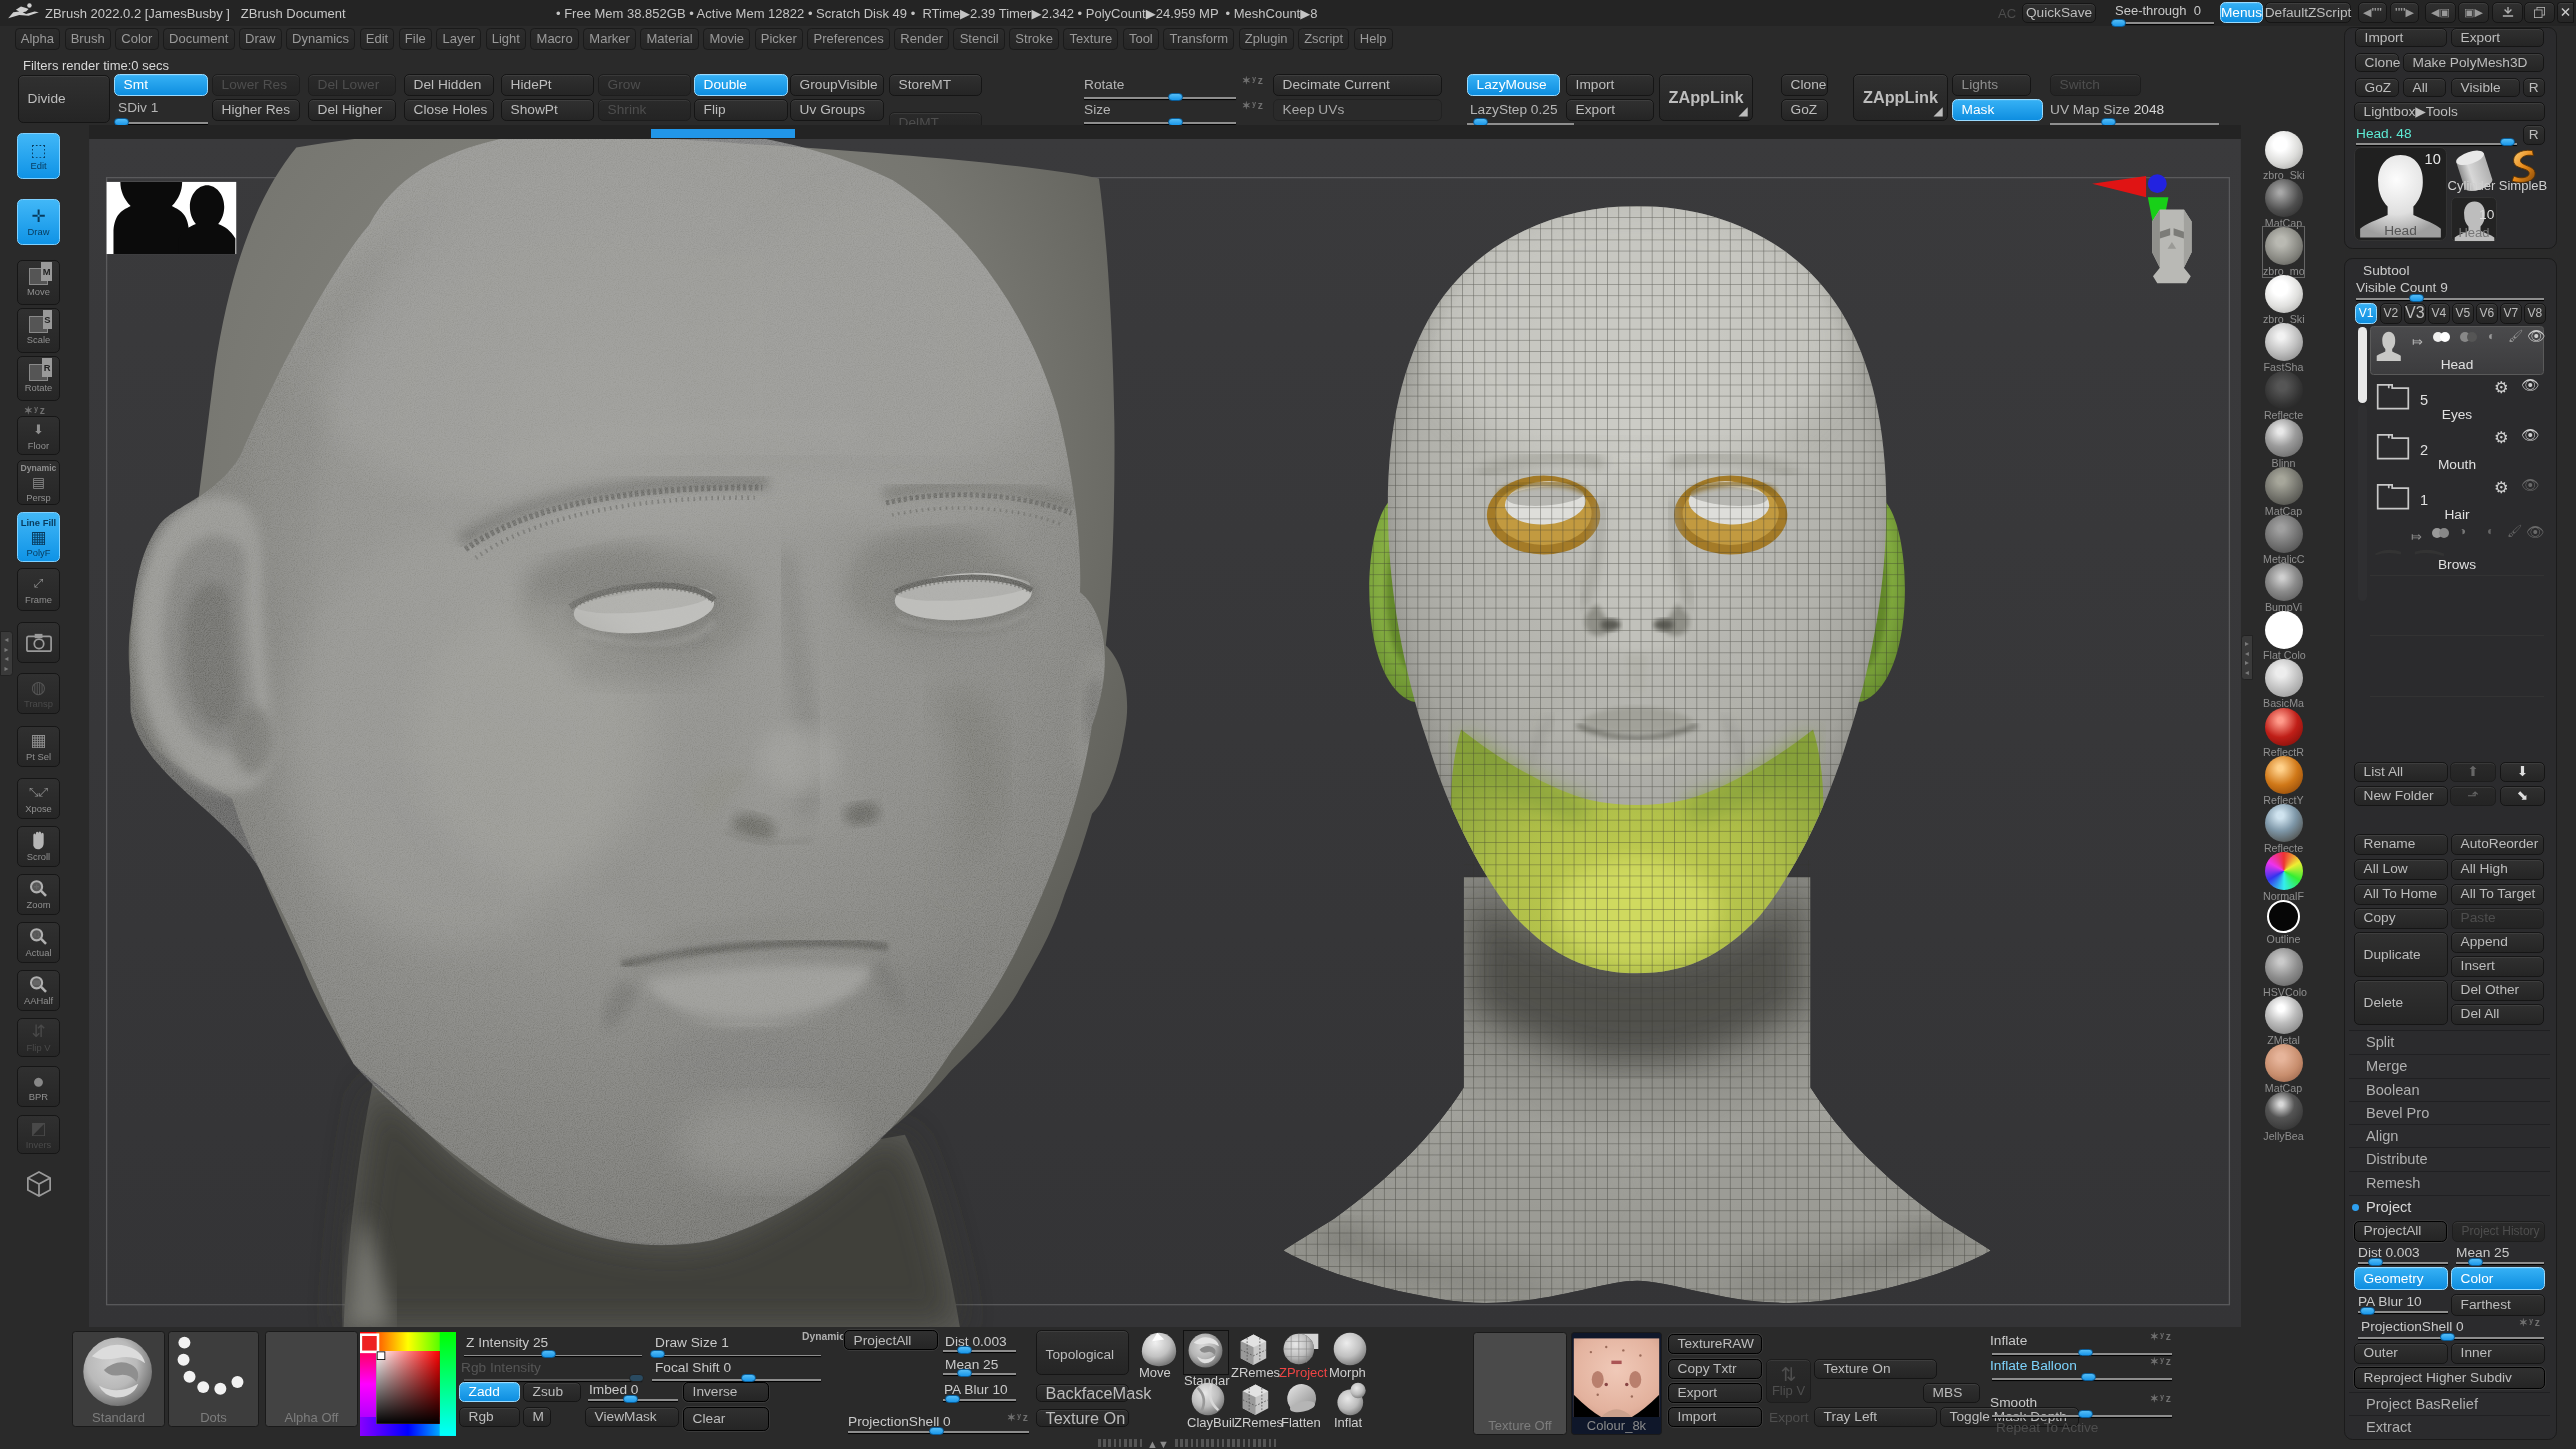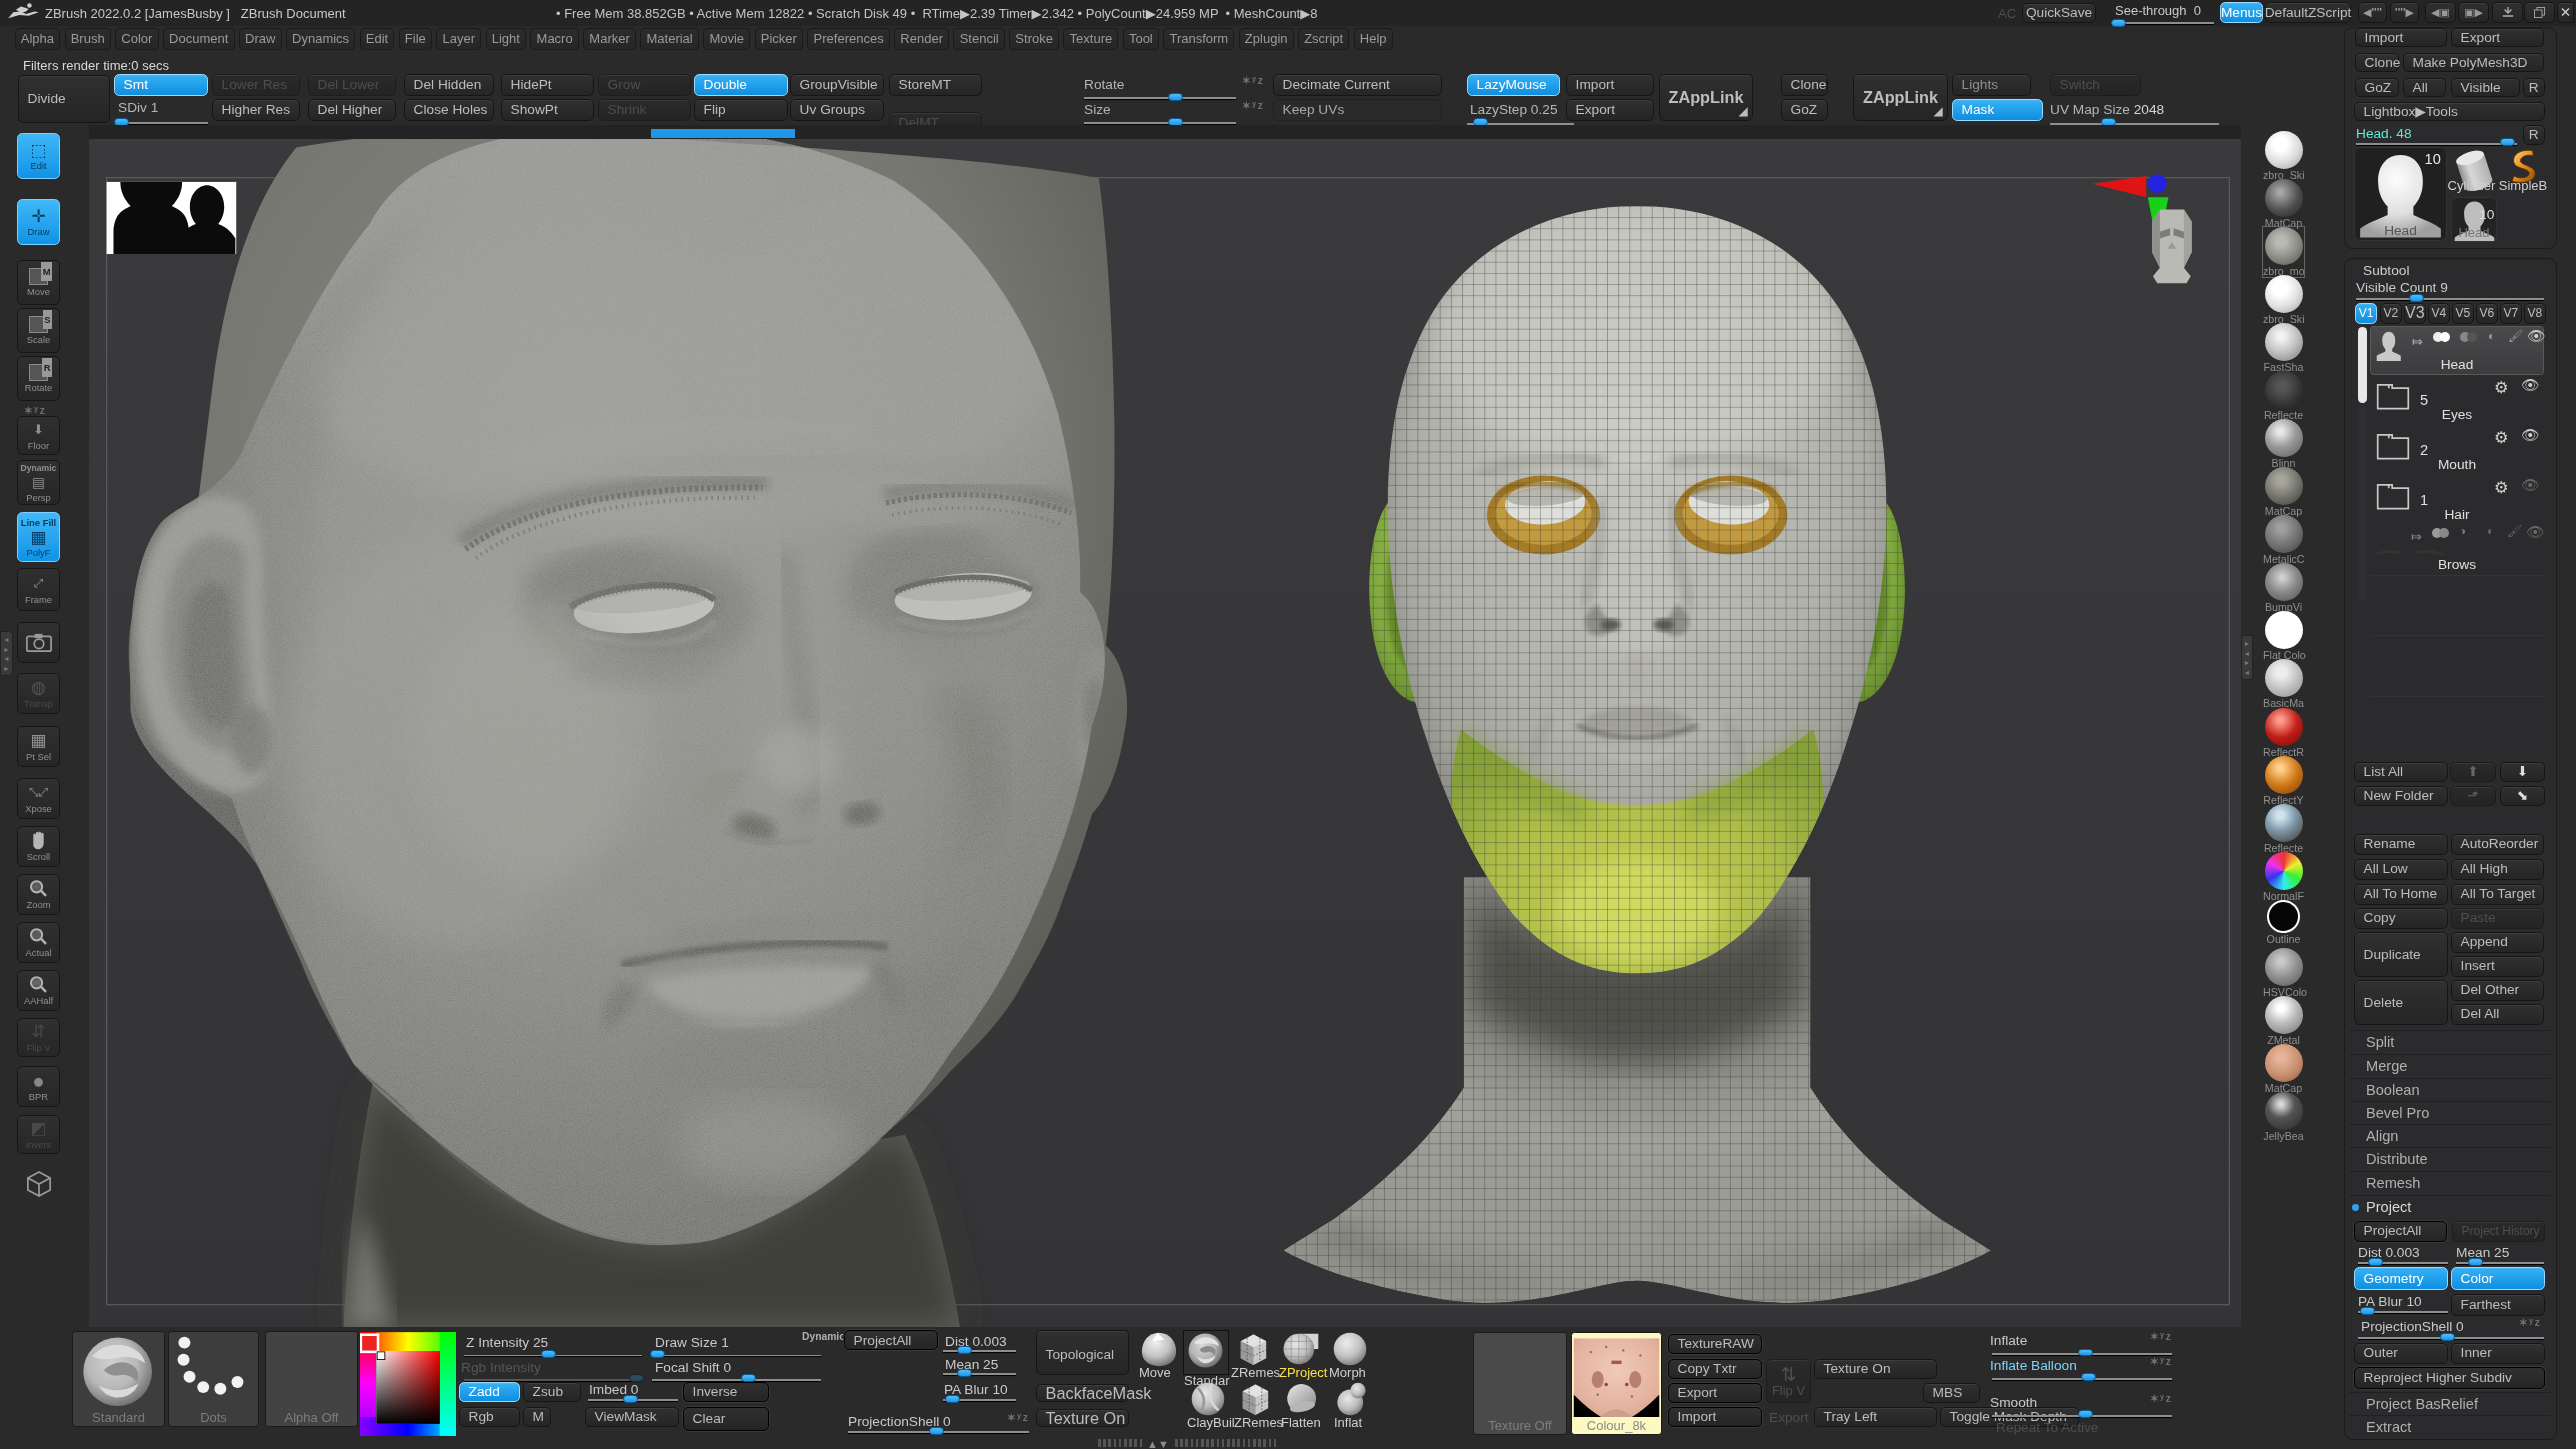--- a/index.html
+++ b/index.html
@@ -878,21 +878,21 @@
         <path d="M21 3 A18 18 0 0 1 39 21 L44 21 L44 3Z" fill="#d5d5d5"></path>
         <g stroke="#888" stroke-width=".7" fill="none">
           <path d="M21 3 L21 39"></path>
           <path d="M12 5 L12 37"></path>
           <path d="M30 5 L30 37"></path>
           <path d="M3 21 L39 21"></path>
           <path d="M5 12 L37 12"></path>
           <path d="M5 30 L37 30"></path>
         </g>
       </svg></div>
-<div class="lbl" style="left:1279px;top:38px;color:#fde047;font-size:13px">ZProject</div>
+<div class="lbl" style="left:1279px;top:38px;color:#ef4444;font-size:13px">ZProject</div>
 <div class="abs" style="left:1331px;top:4.3px;width:38px;height:36px"><svg width="38" height="36" viewBox="0 0 44 42">
         <defs>
           <radialGradient id="mo" cx="40%" cy="32%" r="70%">
             <stop offset="0" stop-color="#ededed"></stop>
             <stop offset=".6" stop-color="#c0c0c0"></stop>
             <stop offset="1" stop-color="#7e7e7e"></stop>
           </radialGradient>
         </defs>
         <circle cx="22" cy="21" r="19" fill="url(#mo)"></circle>
       </svg></div>
@@ -940,21 +940,21 @@
             <stop offset="1" stop-color="#787878"></stop>
           </radialGradient>
         </defs>
         <circle cx="20" cy="25" r="15" fill="url(#inf)"></circle>
         <circle cx="29" cy="11" r="9" fill="url(#inf)"></circle>
       </svg></div>
 <div class="lbl" style="left:1334px;top:88px;color:#cfcfcf;font-size:13px">Inflat</div>
 <div class="thumb" style="left:1473px;top:5.2px;width:94px;height:103px;background:#4a4a4a">
  <div class="cap" style="font-size:13px">Texture Off</div>
 </div>
-<div class="thumb" style="left:1571px;top:5.2px;width:91px;height:103px;background:#fef9c3">
+<div class="thumb" style="left:1571px;top:5.2px;width:91px;height:103px;background:#0f172a">
  <svg width="89" height="82" viewBox="0 0 104 96" style="margin-top:1.7px">
         <defs>
           <radialGradient id="sk" cx="50%" cy="40%" r="75%">
             <stop offset="0" stop-color="#f0c9b8"></stop>
             <stop offset=".7" stop-color="#e3b29e"></stop>
             <stop offset="1" stop-color="#cd9a86"></stop>
           </radialGradient>
         </defs>
         <rect x="2" y="4" width="100" height="92" fill="url(#sk)"></rect>
         <path d="M2 96 L2 70 Q20 88 34 96Z" fill="#000"></path>

